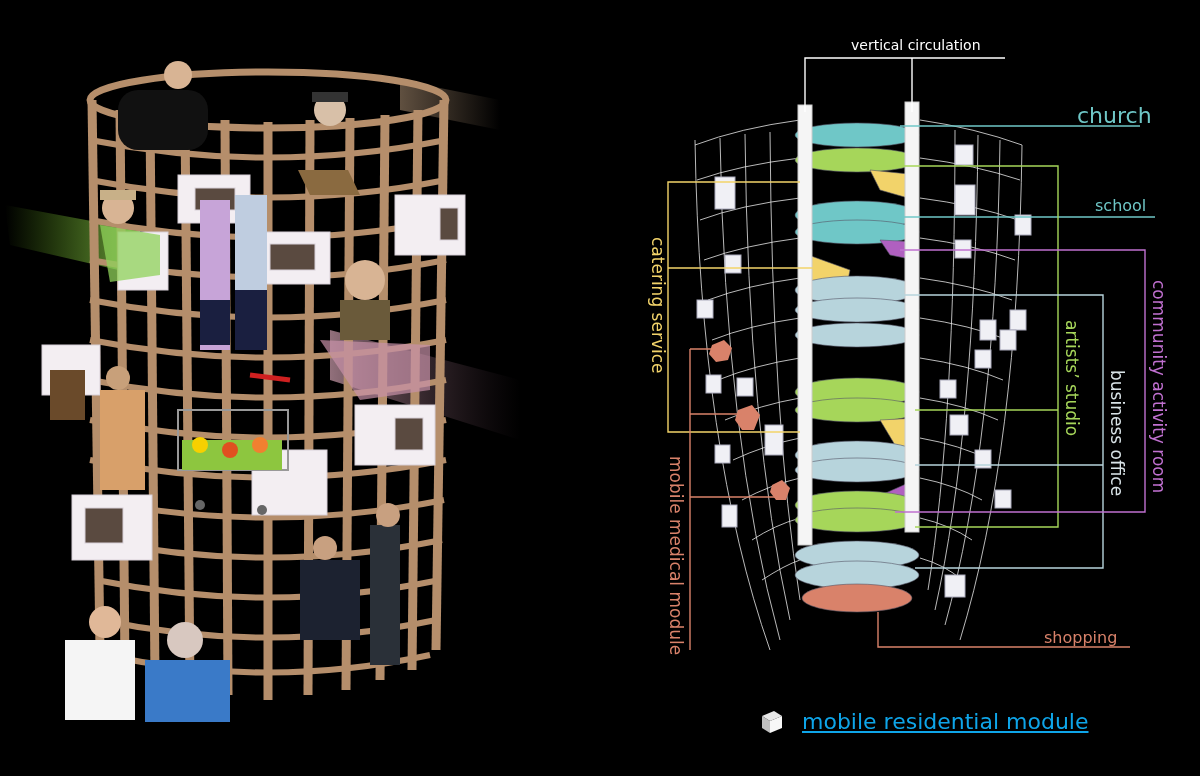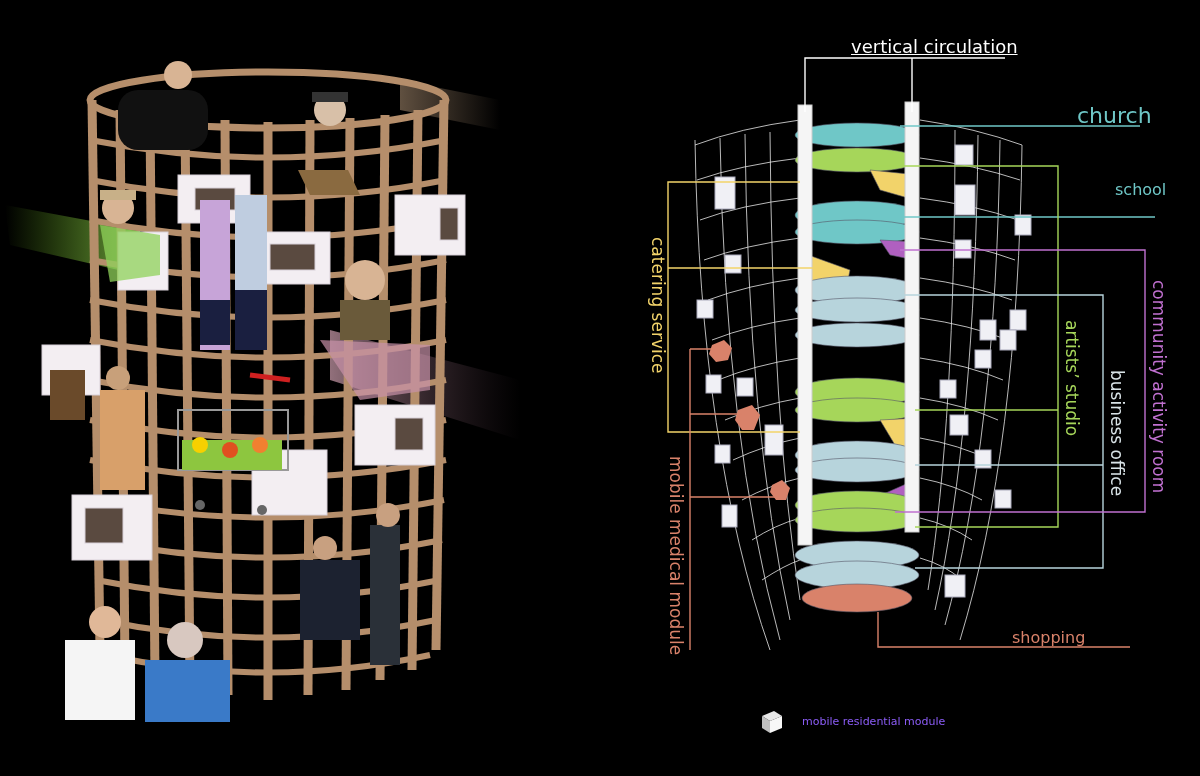--- a/index.html
+++ b/index.html
@@ -1,21 +1,21 @@
 <!DOCTYPE html>
 <html><head>
 <meta charset="utf-8">
 <style>
   html,body{margin:0;padding:0;background:#000;}
   body{width:1200px;height:776px;position:relative;overflow:hidden;font-family:"DejaVu Sans","Liberation Sans",sans-serif;}
   .lbl{position:absolute;font-size:16px;line-height:1;white-space:nowrap;}
   .vert{position:absolute;font-size:17px;white-space:nowrap;transform-origin:0 0;transform:rotate(90deg);line-height:1;}
   svg{position:absolute;left:0;top:0;}
   .legend{position:absolute;left:760px;top:708px;display:flex;align-items:center;gap:18px;}
-  .legend span{color:#8b5cf6;font-size:11px;}
+  .legend span{color:#0ea5e9;font-size:22px;text-decoration:underline;}
 </style>
 </head>
 <body>
 
 <svg width="560" height="776">
   <defs>
     <linearGradient id="blurG" x1="0" x2="1">
         <stop offset="0" stop-color="#7ed321" stop-opacity="0"></stop>
         <stop offset="1" stop-color="#9be05a" stop-opacity="0.7"></stop>
       </linearGradient>
@@ -241,24 +241,24 @@
     <path d="M900 217 H1155" stroke="#6fc7c7"></path>
     <path d="M800 182 H668 V432 H800 M668 268 H830" stroke="#f2d36a"></path>
     <path d="M880 166 H1058 V527 H915 M1058 410 H915" stroke="#a6d65a"></path>
     <path d="M900 295 H1103 V568 H915 M1103 465 H915" stroke="#b7d4dc"></path>
     <path d="M900 250 H1145 V512 H895" stroke="#c070d0"></path>
     <path d="M690 349 H715 M690 349 V650 M690 414 H742 M690 497 H778" stroke="#d9826a"></path>
     <path d="M878 612 V647 H1130" stroke="#d9826a"></path>
   </g>
 </svg>
 
-<div class="lbl" style="left:851px;top:38px;color:#ffffff;font-size:18px;text-decoration:underline;">vertical circulation</div>
+<div class="lbl" style="left:851px;top:38px;color:#ffffff;font-size:14px;">vertical circulation</div>
 <div class="lbl" style="left:1077px;top:105px;color:#6fc7c7;font-size:22px;">church</div>
-<div class="lbl" style="left:1095px;top:182px;color:#6fc7c7;font-size:16px;margin-left:20px;">school</div>
-<div class="lbl" style="left:1012px;top:630px;color:#d9826a;font-size:16px;">shopping</div>
+<div class="lbl" style="left:1095px;top:198px;color:#6fc7c7;font-size:16px;">school</div>
+<div class="lbl" style="left:1044px;top:630px;color:#d9826a;font-size:16px;">shopping</div>
 
 <div class="vert" style="left:666px;top:237px;color:#f2d36a;">catering service</div>
 <div class="vert" style="left:684px;top:456px;color:#d9826a;">mobile medical module</div>
 <div class="vert" style="left:1080px;top:320px;color:#a6d65a;">artists’ studio</div>
 <div class="vert" style="left:1125px;top:370px;color:#d8e2e6;">business office</div>
 <div class="vert" style="left:1167px;top:280px;color:#c070d0;">community activity room</div>
 
 <div class="legend">
   <svg width="24" height="26" style="position:static">
     <polygon points="2,8 14,3 22,8 10,13" fill="#e8e8e8"></polygon>

